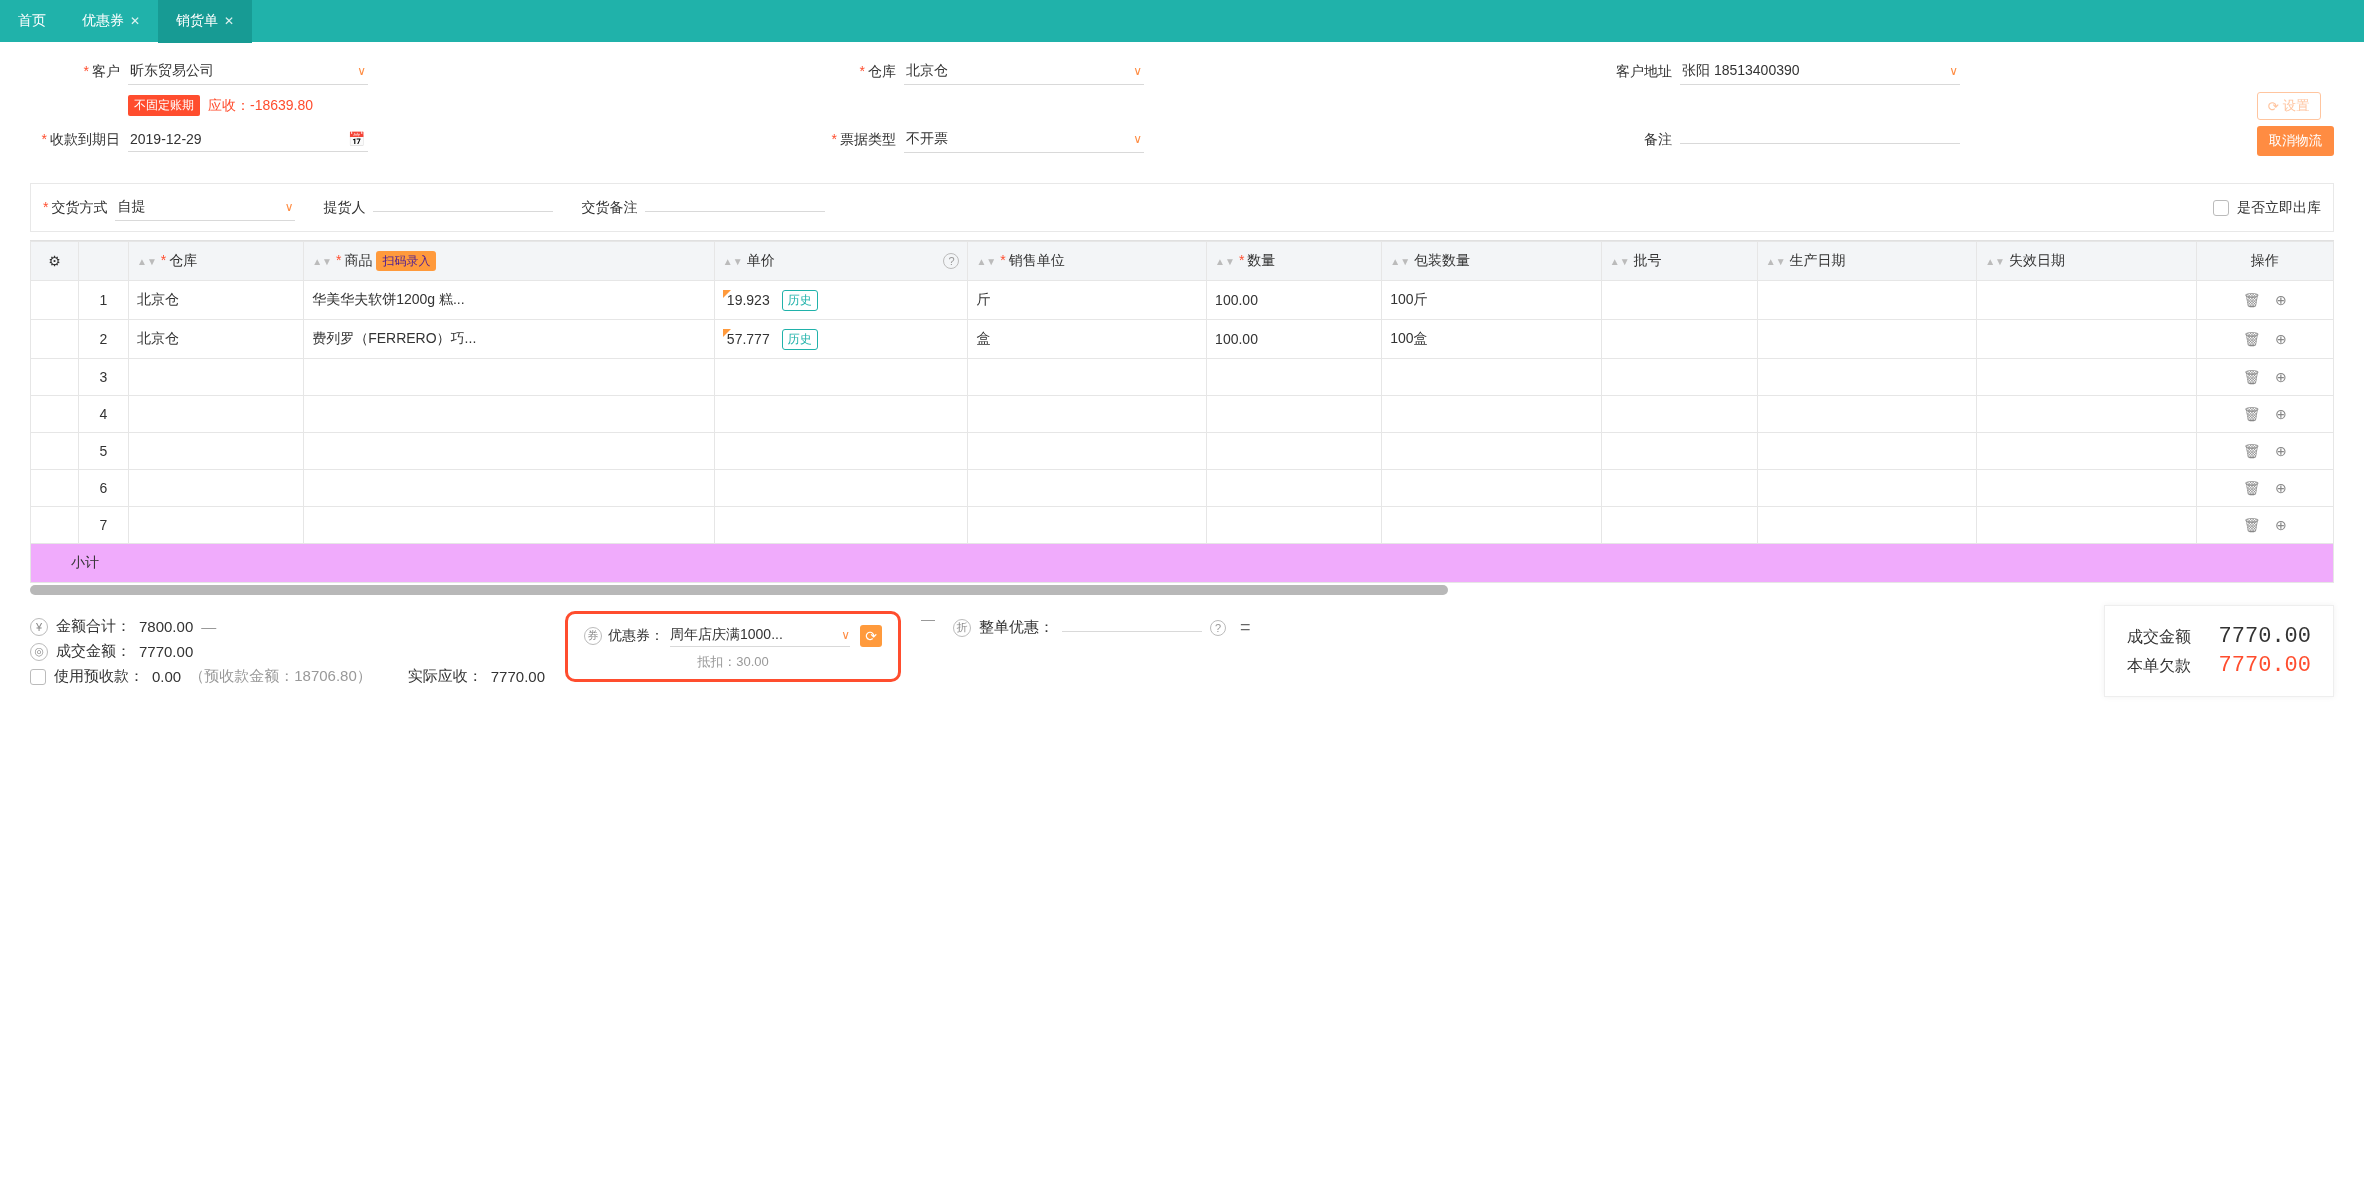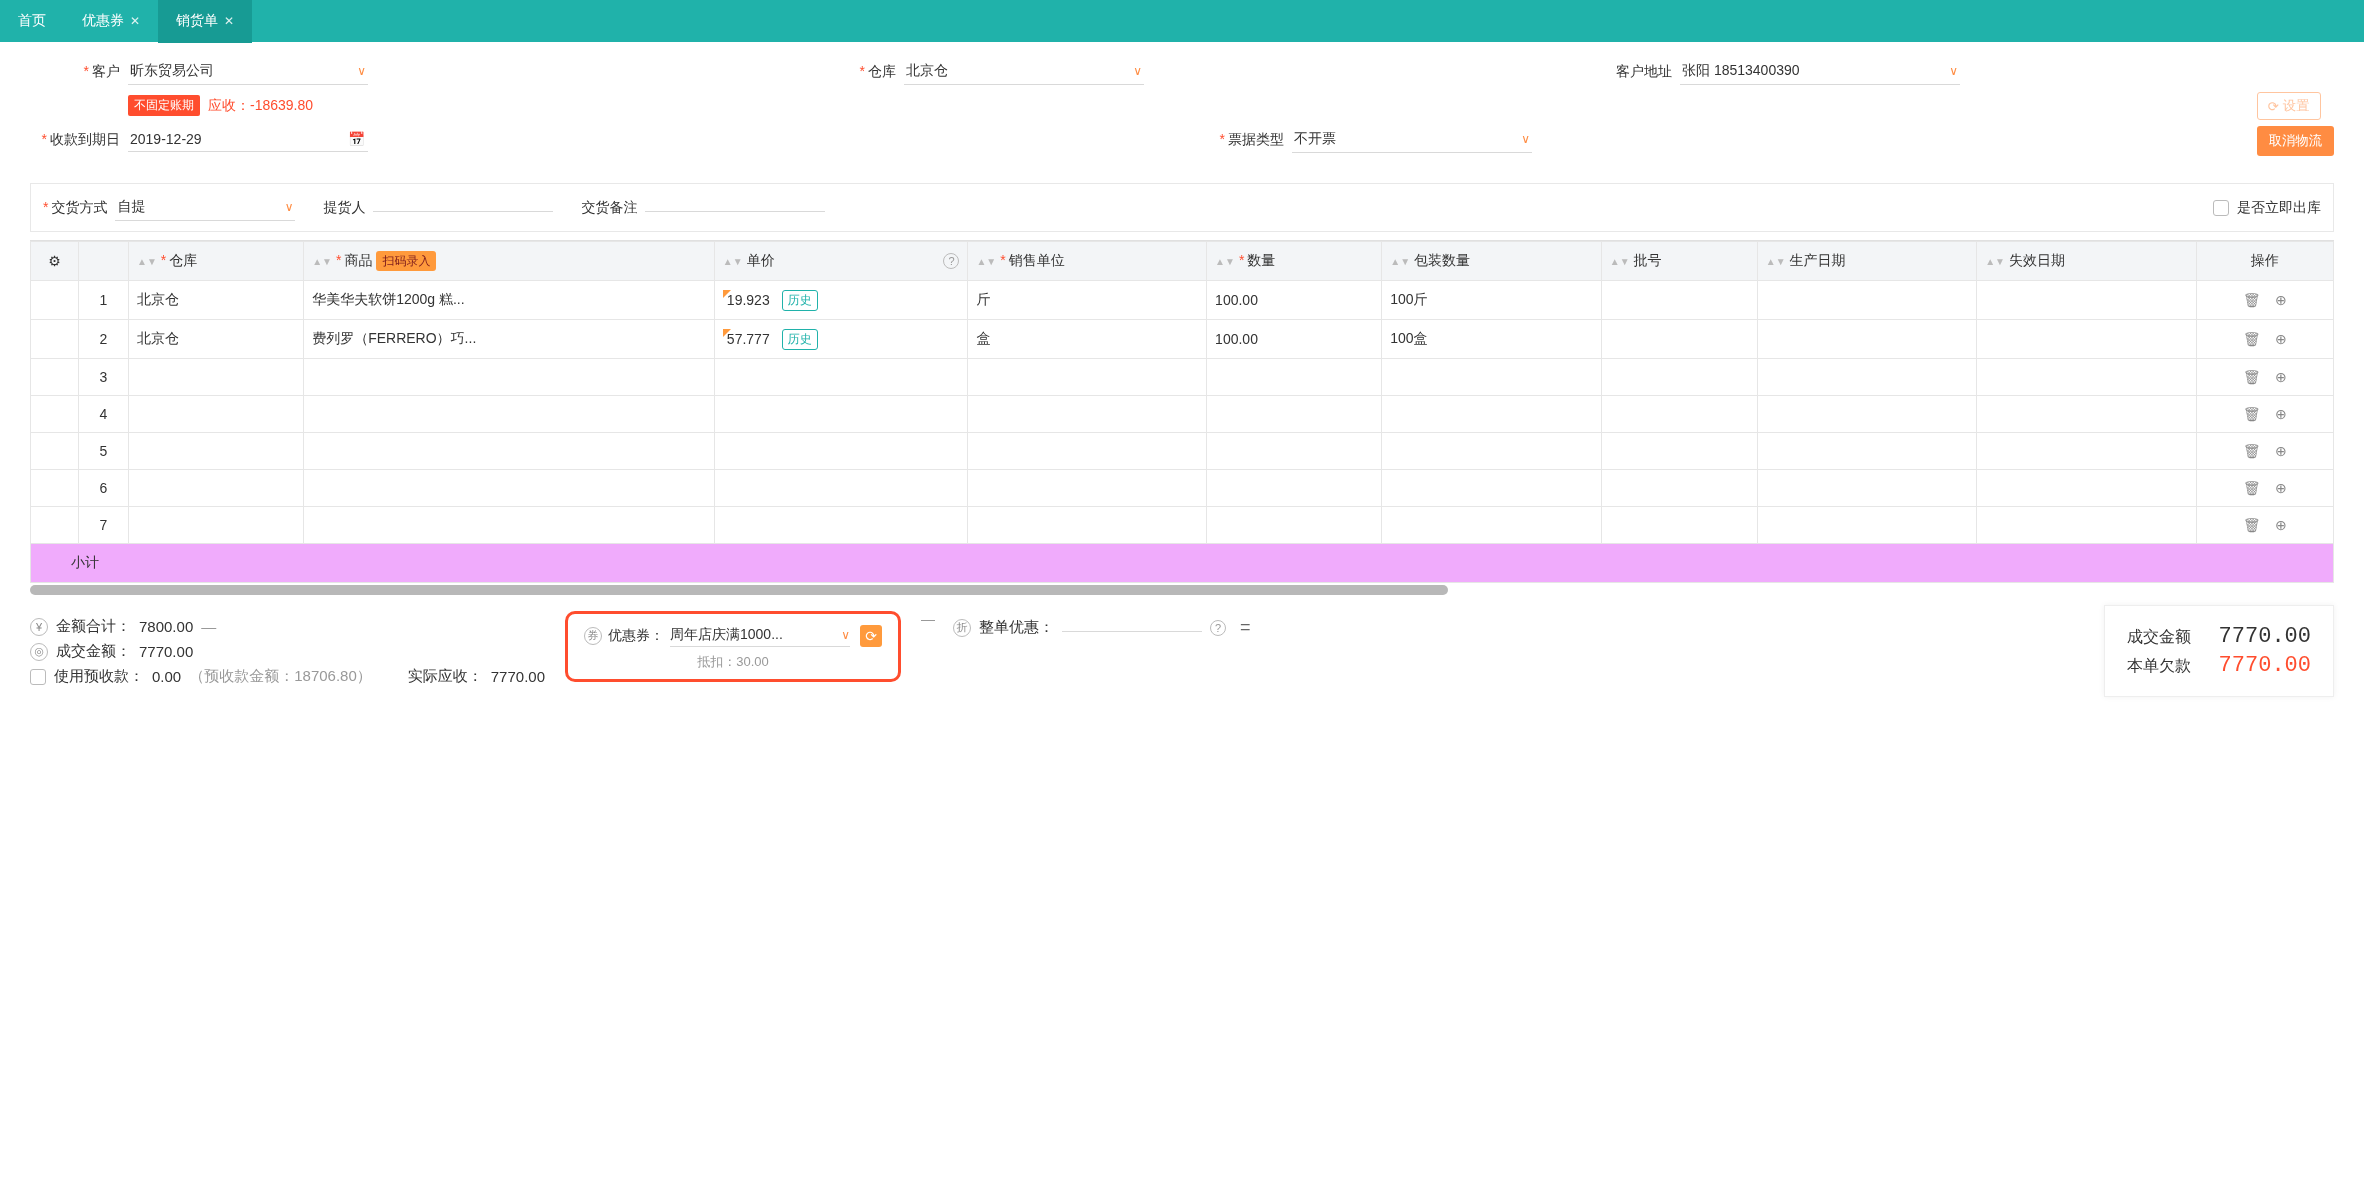--- a/index.html
+++ b/index.html
@@ -33,21 +33,21 @@
 .checkbox { width: 16px; height: 16px; border: 1px solid #bbb; border-radius: 3px; display: inline-block; vertical-align: middle; }
 
 
 .table-wrap { margin: 6px 30px 0 30px; border-top: 1px solid #e0e0e0; }
 table { width: 100%; border-collapse: collapse; }
 th, td { border: 1px solid #e6e6e6; padding: 10px 8px; text-align: left; font-weight: normal; font-size: 14px; }
 th { background: #f3f5f7; white-space: nowrap; }
 .col-narrow { width: 48px; text-align: center; }
 .col-num { width: 50px; text-align: center; }
 .sort-icons { color: #bbb; font-size: 10px; display:inline-flex; flex-direction:column; line-height:7px; margin-right:4px; vertical-align: middle; }
-.badge-scan { background: #ff9a3c; color: #7f1d1d; font-size: 12px; padding: 3px 6px; border-radius: 3px; margin-left: 4px; }
+.badge-scan { background: #ff9a3c; color: #4c1d95; font-size: 12px; padding: 3px 6px; border-radius: 3px; margin-left: 4px; }
 .price-cell { display: flex; align-items: center; gap: 12px; }
 .hist-badge { border: 1px solid #20b2aa; color: #20b2aa; font-size: 12px; padding: 1px 5px; border-radius: 3px; }
 .tri-corner { width: 0; height: 0; border-left: 8px solid #ff9a3c; border-bottom: 8px solid transparent; position: absolute; top: 0; left: 0; }
 .price-wrap { position: relative; padding-left: 4px; }
 .help-icon { margin-left:auto; color:#999; border:1px solid #bbb; border-radius:50%; width:16px; height:16px; display:inline-flex; align-items:center; justify-content:center; font-size:11px; }
 .row-actions { display: flex; gap: 14px; justify-content: center; color: #888; }
 .row-actions span { cursor: pointer; }
 .subtotal-row td { background: #f0abfc; font-family: Liberation Serif, serif; }
 .h-scroll { height: 10px; background: #b8b8b8; border-radius: 6px; margin: 2px 30px 10px 30px; width: 60%; }
 
@@ -134,20 +134,24 @@
           <span class="cal-icon">📅</span>
         </div>
     </div>
     <div class="form-group" style="flex:1;">
       <span class="label"><span class="req">*</span><span>票据类型</span></span>
       <div class="input-like">
           <span>不开票</span>
           <span class="chev-down">∨</span>
         </div>
     </div>
+    <div class="form-group" style="flex:1;">
+      <span class="label"><span>备注</span></span>
+      <div class="input-like wide"></div>
+    </div>
   </div>
 </div>
 
 <div class="delivery-bar">
   <div class="form-group">
     <span class="label" style="min-width:auto;"><span class="req">*</span><span>交货方式</span></span>
     <div class="input-like">
         <span>自提</span>
         <span class="chev-down">∨</span>
       </div>

